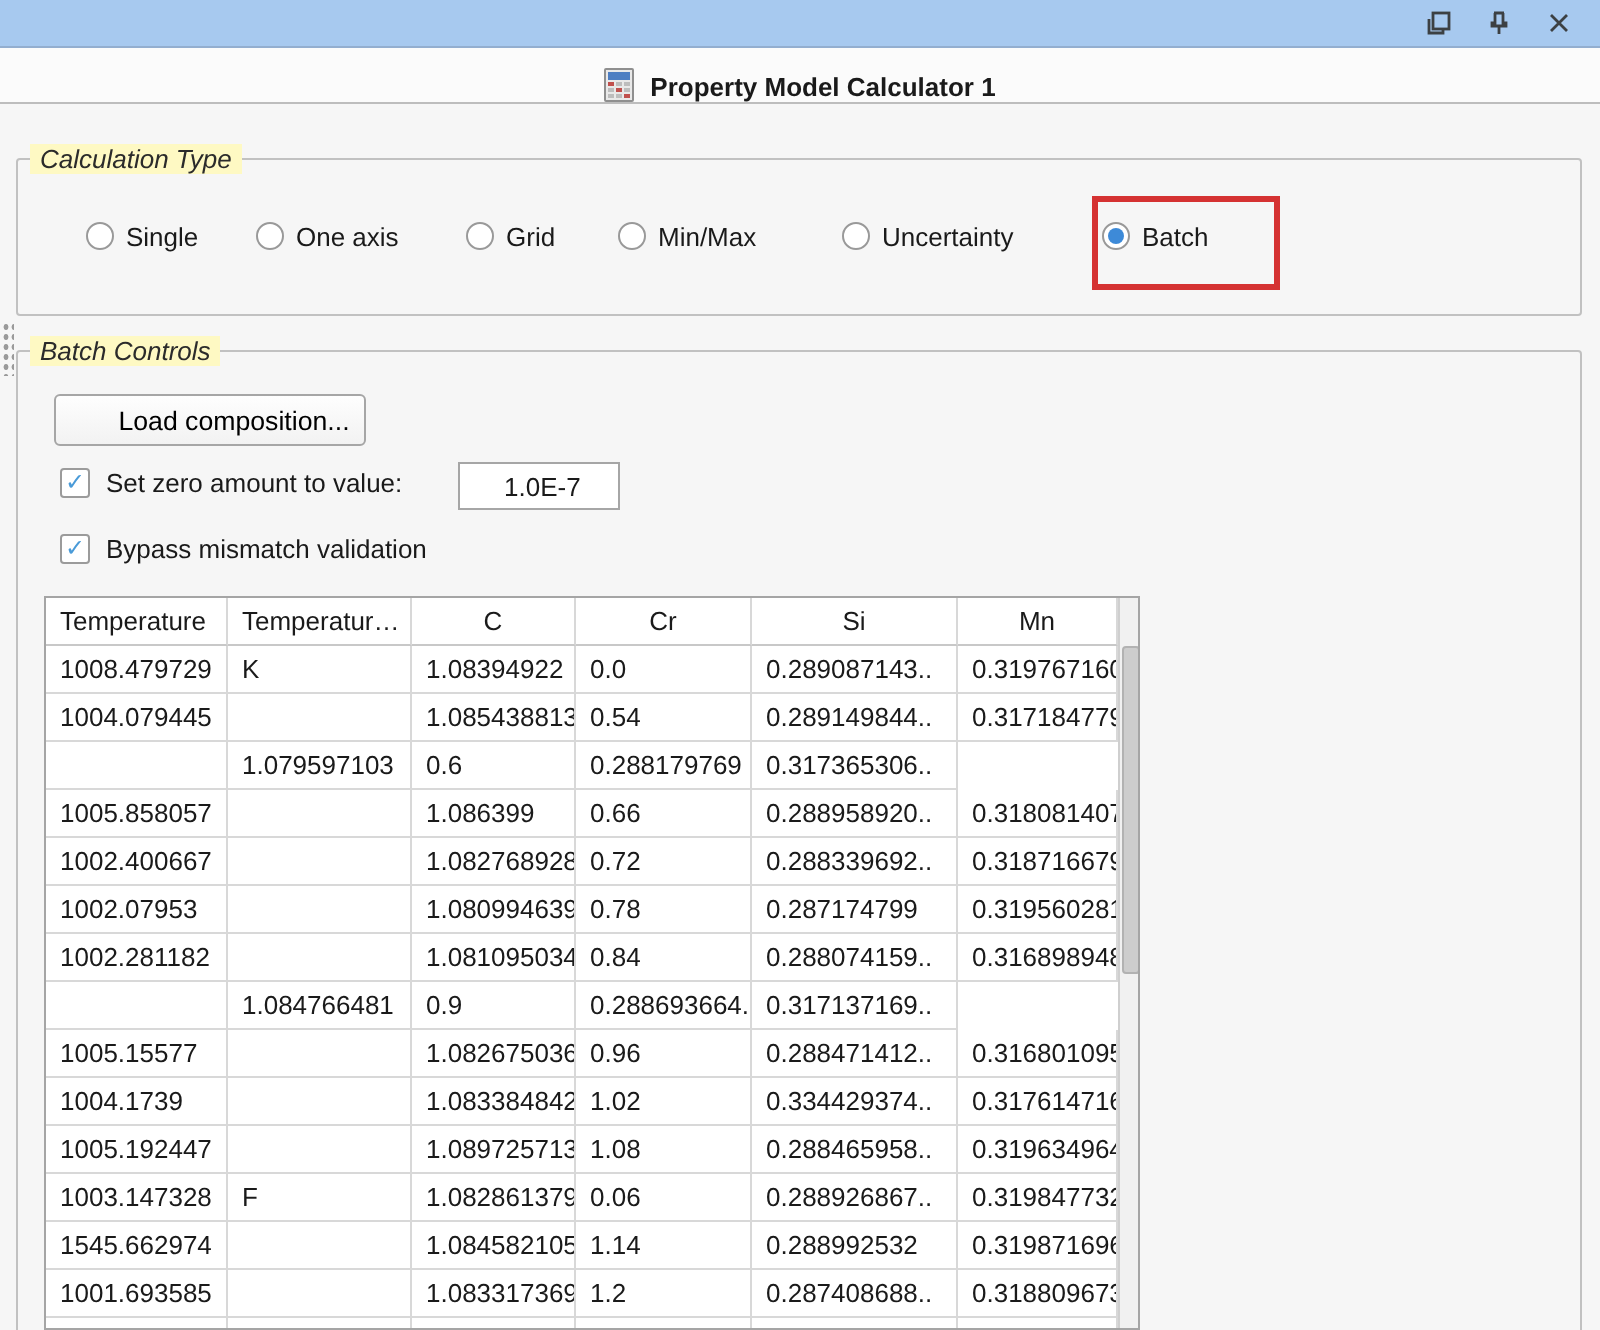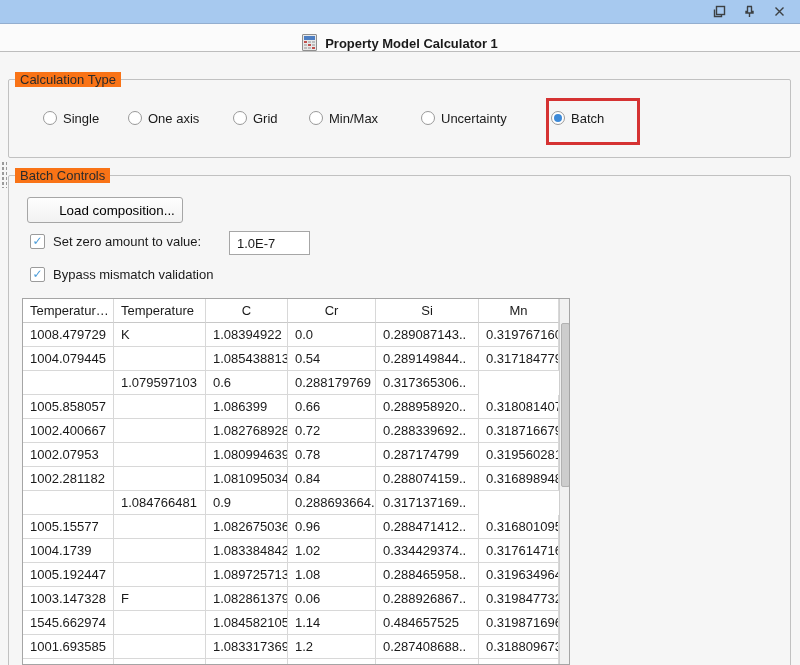--- a/index.html
+++ b/index.html
@@ -18,22 +18,22 @@
                 border-bottom:1px solid #bdbdbd; display:flex; align-items:flex-end; justify-content:center; gap:8px; }
   .doc-title { font-weight:bold; }
   .calc-icon { width:15px; height:17px; background:#e9e9e9; border:1px solid #8f8f8f; border-radius:1px; padding:1px; }
   .calc-screen { height:4px; background:#4d7ec2; margin-bottom:1px; }
   .calc-keys { display:grid; grid-template-columns:repeat(3,1fr); gap:1px; }
   .calc-keys i { height:2px; background:#bdbdbd; }
   .calc-keys i.red { background:#c0504d; }
 
   
   .group { position:absolute; border:1px solid #c1c1c1; border-radius:2px; }
-  .group-legend { position:absolute; top:-8px; left:6px; background:#f97316; padding:0 5px;
-                  color:#2b2b2b; white-space:nowrap; }
+  .group-legend { position:absolute; top:-8px; left:6px; background:#fef9c3; padding:0 5px;
+                  font-style:italic; color:#2b2b2b; white-space:nowrap; }
   #group-calc { left:8px; top:79px; width:783px; height:79px; }
   #group-batch { left:8px; top:175px; width:783px; height:520px; }
 
   
   .radio-item { position:absolute; top:29px; display:flex; align-items:center; gap:6px; height:18px; }
   .radio-circle { width:14px; height:14px; border:1px solid #999; border-radius:50%; background:#fff;
                   display:flex; align-items:center; justify-content:center; flex:0 0 auto; }
   .radio-circle.checked::after { content:""; width:8px; height:8px; border-radius:50%; background:#3d8ad8; }
 
   
@@ -49,21 +49,21 @@
   .btn { position:absolute; left:27px; top:197px; width:156px; height:26px;
          background:linear-gradient(#fefefe,#f2f2f2); border:1px solid #a6a6a6; border-radius:3px;
          display:flex; align-items:center; justify-content:center; cursor:default;padding-left:24px; }
   .check-row { position:absolute; left:30px; display:flex; align-items:center; gap:8px; height:16px; }
   #check-row-zero { top:233px; }
   #check-row-bypass { top:266px; }
   .checkbox { width:15px; height:15px; background:#fff; border:1px solid #9b9b9b; border-radius:2px;
               display:flex; align-items:center; justify-content:center; }
   .checkbox .mark { color:#4a9bd8; font: bold 12px "DejaVu Sans", sans-serif; line-height:1; }
   .text-field { position:absolute; left:229px; top:231px; width:81px; height:24px; background:#fff;
-                border:1px solid #a6a6a6; padding-left:7px; font:13px "Liberation Sans", sans-serif; color:#1a1a1a; }
+                border:1px solid #a6a6a6; padding-left:22px; font:13px "Liberation Sans", sans-serif; color:#1a1a1a; }
 
   
   .table-wrap { position:absolute; left:22px; top:298px; width:548px; height:367px;
                 border:1px solid #a5a5a5; background:#fff; overflow:hidden; display:flex; }
   .table-grid { width:536px; flex:0 0 auto; }
   .t-row { display:grid; grid-template-columns:91px 92px 82px 88px 103px 80px; height:24px; }
   .t-cell { border-right:1px solid #d8d8d8; border-bottom:1px solid #d8d8d8; background:#fff;
             display:flex; align-items:center; padding:0 4px 0 7px; white-space:nowrap; overflow:hidden; }
   .t-row.header .t-cell { border-bottom:1px solid #c8c8c8; }
   .t-cell.center { justify-content:center; padding:0 2px; }
@@ -163,22 +163,22 @@
   <div class="check-row" id="check-row-bypass">
     <span class="checkbox">
         <span class="mark">✓</span>
       </span>
     <span>Bypass mismatch validation</span>
   </div>
 
   <div class="table-wrap">
     <div class="table-grid">
         <div class="t-row header">
+          <div class="t-cell">Temperature</div>
           <div class="t-cell">Temperatur…</div>
-          <div class="t-cell">Temperature</div>
           <div class="t-cell center">C</div>
           <div class="t-cell center">Cr</div>
           <div class="t-cell center">Si</div>
           <div class="t-cell center">Mn</div>
         </div>
         <div class="t-row">
           <div class="t-cell">1008.479729</div>
           <div class="t-cell">K</div>
           <div class="t-cell">1.08394922</div>
           <div class="t-cell">0.0</div>
@@ -269,21 +269,21 @@
           <div class="t-cell">1.082861379</div>
           <div class="t-cell">0.06</div>
           <div class="t-cell">0.288926867..</div>
           <div class="t-cell">0.319847732..</div>
         </div>
         <div class="t-row">
           <div class="t-cell">1545.662974</div>
           <div class="t-cell"></div>
           <div class="t-cell">1.084582105</div>
           <div class="t-cell">1.14</div>
-          <div class="t-cell">0.484657525</div>
+          <div class="t-cell">0.288992532</div>
           <div class="t-cell">0.319871696..</div>
         </div>
         <div class="t-row">
           <div class="t-cell">1001.693585</div>
           <div class="t-cell"></div>
           <div class="t-cell">1.083317369</div>
           <div class="t-cell">1.2</div>
           <div class="t-cell">0.287408688..</div>
           <div class="t-cell">0.318809673..</div>
         </div>

